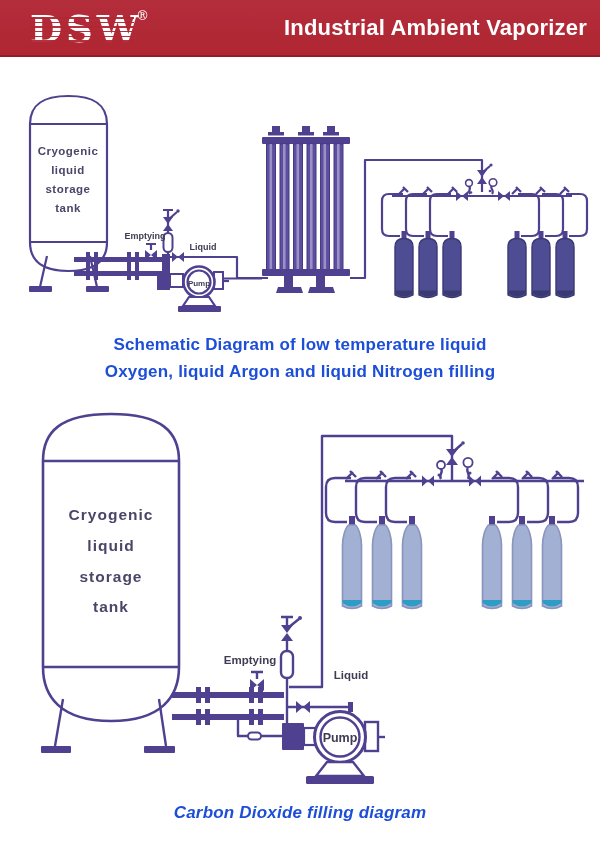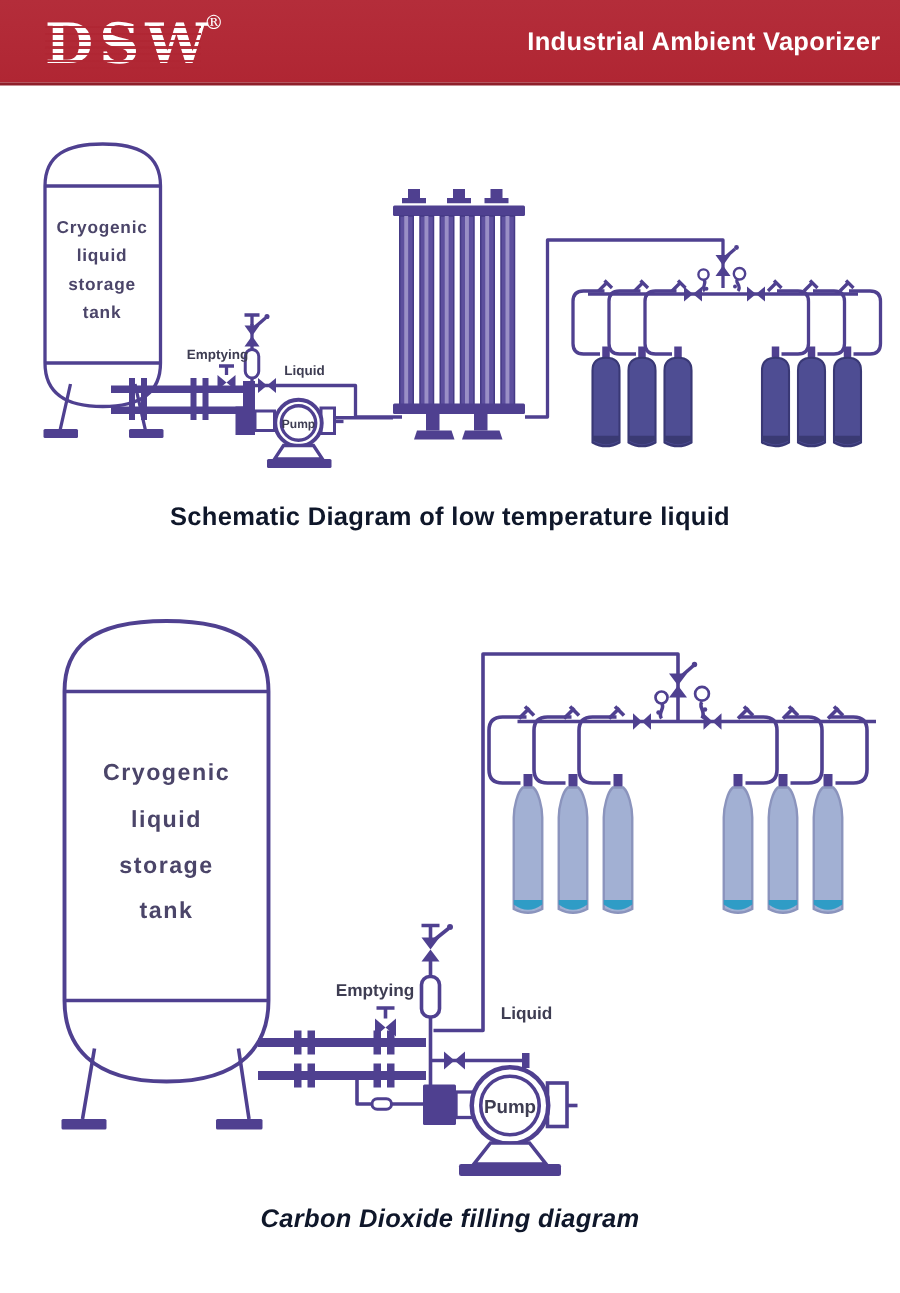--- a/index.html
+++ b/index.html
@@ -24,26 +24,26 @@
     background:repeating-linear-gradient(180deg,
       rgba(176,38,51,0) 0 3.2px, rgba(176,38,51,.95) 3.2px 4.6px);
     pointer-events:none;
   }
   .reg-mark{
     position:absolute;top:2px;left:106px;color:#ffffff;font-size:13px;
     font-family:"DejaVu Serif",serif;
   }
   .header-title{
     position:absolute;right:13px;top:50%;transform:translateY(-50%);
-    color:#ffffff;font-size:17px;font-weight:bold;letter-spacing:.2px;
+    color:#ffffff;font-size:22px;font-weight:bold;letter-spacing:.2px;
   }
   
   .caption{
     position:absolute;left:0;width:600px;text-align:center;
-    color:#0f172a;font-weight:bold;font-size:17px;line-height:27px;
+    color:#1d4ed8;font-weight:bold;font-size:17px;line-height:27px;
     letter-spacing:.2px;
   }
   #caption1{top:331px;}
   #caption2{top:799px;font-style:italic;}
   
   .diagram-svg{position:absolute;left:0;top:0;}
   .ln{stroke:#4f4090;fill:none;stroke-width:2.2px;stroke-linejoin:round;}
   .ln2{stroke:#4f4090;fill:none;stroke-width:2.4px;stroke-linejoin:round;}
   .fl{fill:#4f4090;stroke:none;}
   .vessel{fill:#ffffff;stroke:#4f4090;}
@@ -358,16 +358,17 @@
         <rect class="fl" x="549" y="516" width="6" height="9"></rect>
         <path d="M542.5,606 L542.5,545 C542.5,538 545,528 548.5,525 L555.5,525 C559,528 561.5,538 561.5,545 L561.5,606 Q552,611 542.5,606 Z" fill="#a2b0d3" stroke="#8b94bd" stroke-width="1.6"></path>
         <path d="M542.5,600 L561.5,600 L561.5,603 Q552,610 542.5,603 Z" fill="#2f9cc6"></path>
       </g>
     </g>
   </g>
 </svg>
 
 <div class="caption" id="caption1">
   <div>Schematic Diagram of low temperature liquid</div>
+  <div>Oxygen, liquid Argon and liquid Nitrogen filling</div>
 </div>
 <div class="caption" id="caption2">
   <div>Carbon Dioxide filling diagram</div>
 </div>
 
 </body></html>

